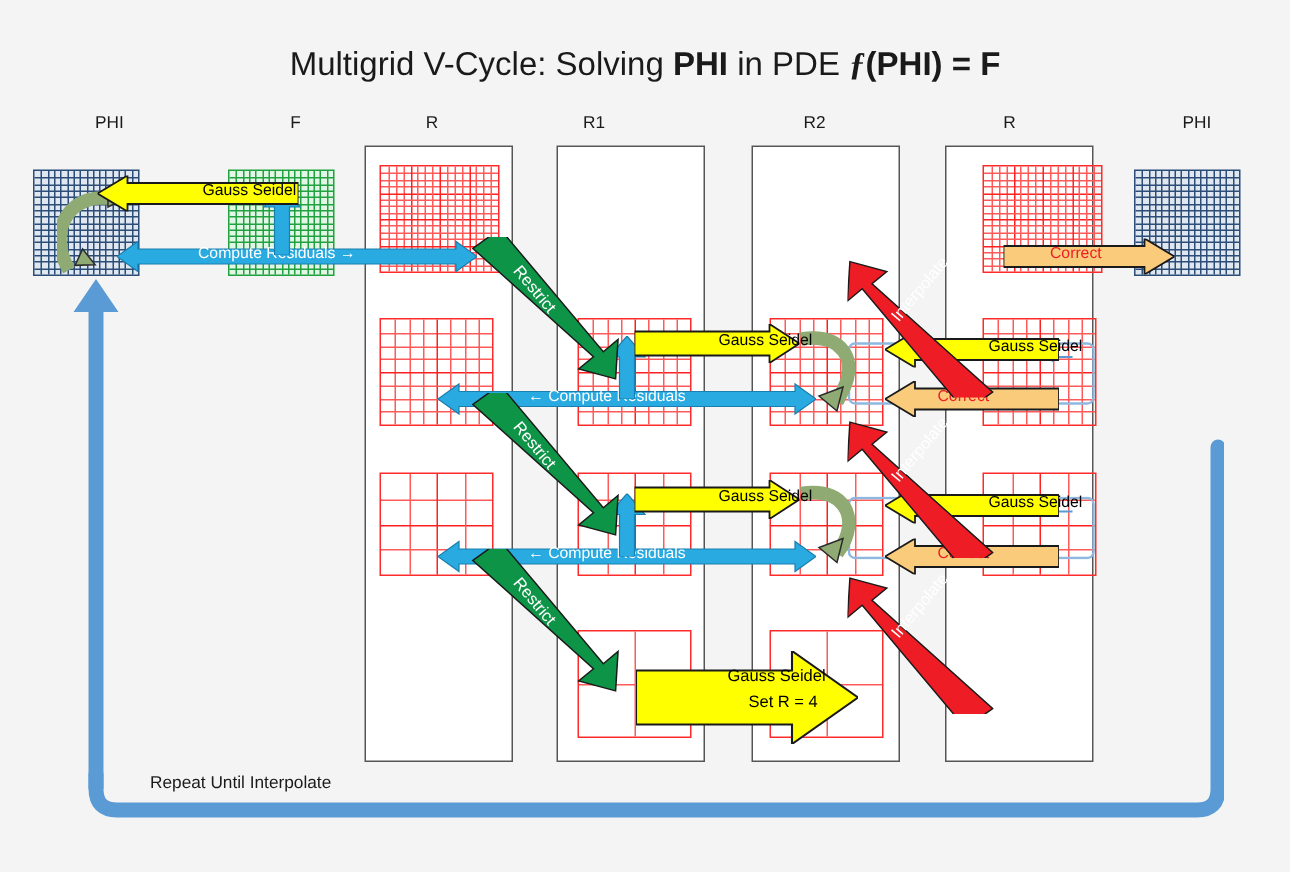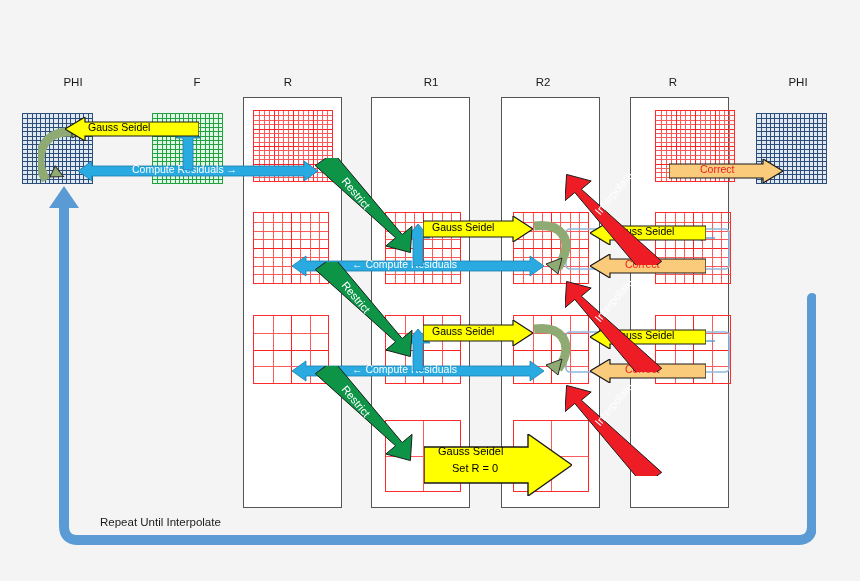--- a/index.html
+++ b/index.html
@@ -57,40 +57,43 @@
 
   
   .arrow{position:absolute;}
   .alabel{
     position:absolute;white-space:nowrap;
     font-size:11px;line-height:1;
     pointer-events:none;
   }
 
   
-  .t-black{color:#000;}
+  .t-black{color:#000;margin-left:47px;}
   .t-white{color:#ffffff;}
   .t-red{color:#ee1c25;}
 
   .rot{transform-origin:center center;}
 
   .repeat-label{
     position:absolute;font-size:11.5px;color:#1a1a1a;white-space:nowrap;
   }
 </style>
 </head>
 <body>
 
 <div id="stage">
 
+  <div class="title">
+    <span>Multigrid V-Cycle: Solving </span><span class="b">PHI</span><span> in PDE </span><span class="it">ƒ</span><span class="b">(PHI) = F</span>
+  </div>
 
   <div class="colhdr" style="left:38px;">PHI</div>
   <div class="colhdr" style="left:162px;">F</div>
   <div class="colhdr" style="left:253px;">R</div>
-  <div class="colhdr" style="left:396px;">R1</div>
+  <div class="colhdr" style="left:361px;">R1</div>
   <div class="colhdr" style="left:508px;">R2</div>
   <div class="colhdr" style="left:638px;">R</div>
   <div class="colhdr" style="left:763px;">PHI</div>
 
   <div class="panel" style="left:243px;top:97px;width:99px;height:411px;"></div>
   <div class="panel" style="left:371px;top:97px;width:99px;height:411px;"></div>
   <div class="panel" style="left:501px;top:97px;width:99px;height:411px;"></div>
   <div class="panel" style="left:630px;top:97px;width:99px;height:411px;"></div>
 
   <div class="grid blue" id="g-phi-left" style="left:22px;top:113px;width:71px;height:71px;">
@@ -429,21 +432,21 @@
 
   <svg class="arrow" style="left:423px;top:320px;" width="110" height="26">
     <path d="M0,5 L90,5 L90,0 L110,13 L90,26 L90,21 L0,21 Z" fill="#ffff00" stroke="#1a1a1a" stroke-width="1.2"></path>
   </svg>
   <div class="alabel t-black" style="left:432px;top:326px;font-size:10.5px;">Gauss Seidel</div>
 
   <svg class="arrow" style="left:424px;top:434px;" width="148" height="62">
     <path d="M0,13 L104,13 L104,0 L148,31 L104,62 L104,49 L0,49 Z" fill="#ffff00" stroke="#1a1a1a" stroke-width="1.4"></path>
   </svg>
   <div class="alabel t-black" style="left:438px;top:446px;font-size:11px;">Gauss Seidel</div>
-  <div class="alabel t-black" style="left:452px;top:463px;font-size:11px;">Set R = 0</div>
+  <div class="alabel t-black" style="left:452px;top:463px;font-size:11px;">Set R = 4</div>
 
   <svg class="arrow" style="left:590px;top:221px;" width="116" height="24">
     <path d="M0,12 L20,0 L20,5 L116,5 L116,19 L20,19 L20,24 Z" fill="#ffff00" stroke="#1a1a1a" stroke-width="1.2"></path>
   </svg>
   <div class="alabel t-black" style="left:612px;top:226px;font-size:10.5px;">Gauss Seidel</div>
 
   <svg class="arrow" style="left:590px;top:325px;" width="116" height="24">
     <path d="M0,12 L20,0 L20,5 L116,5 L116,19 L20,19 L20,24 Z" fill="#ffff00" stroke="#1a1a1a" stroke-width="1.2"></path>
   </svg>
   <div class="alabel t-black" style="left:612px;top:330px;font-size:10.5px;">Gauss Seidel</div>

